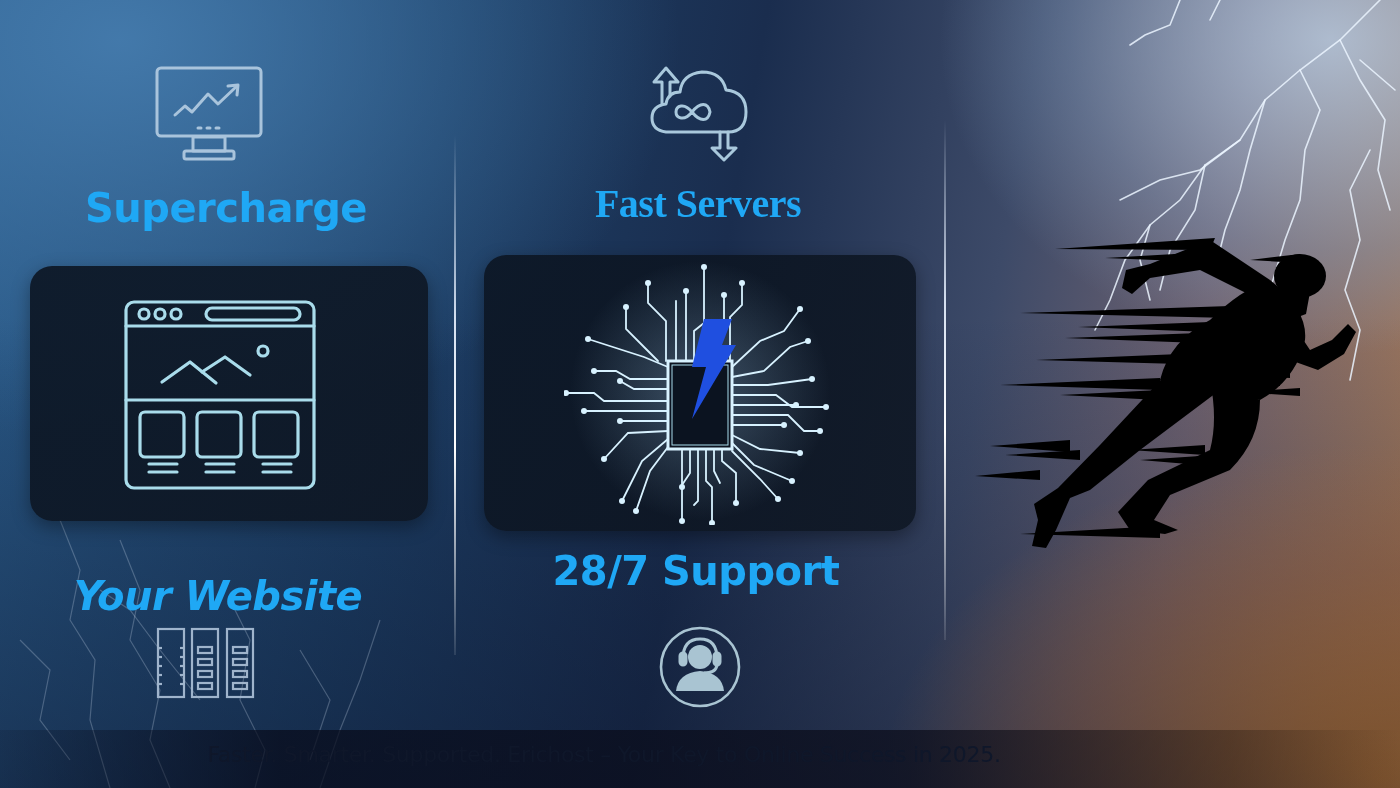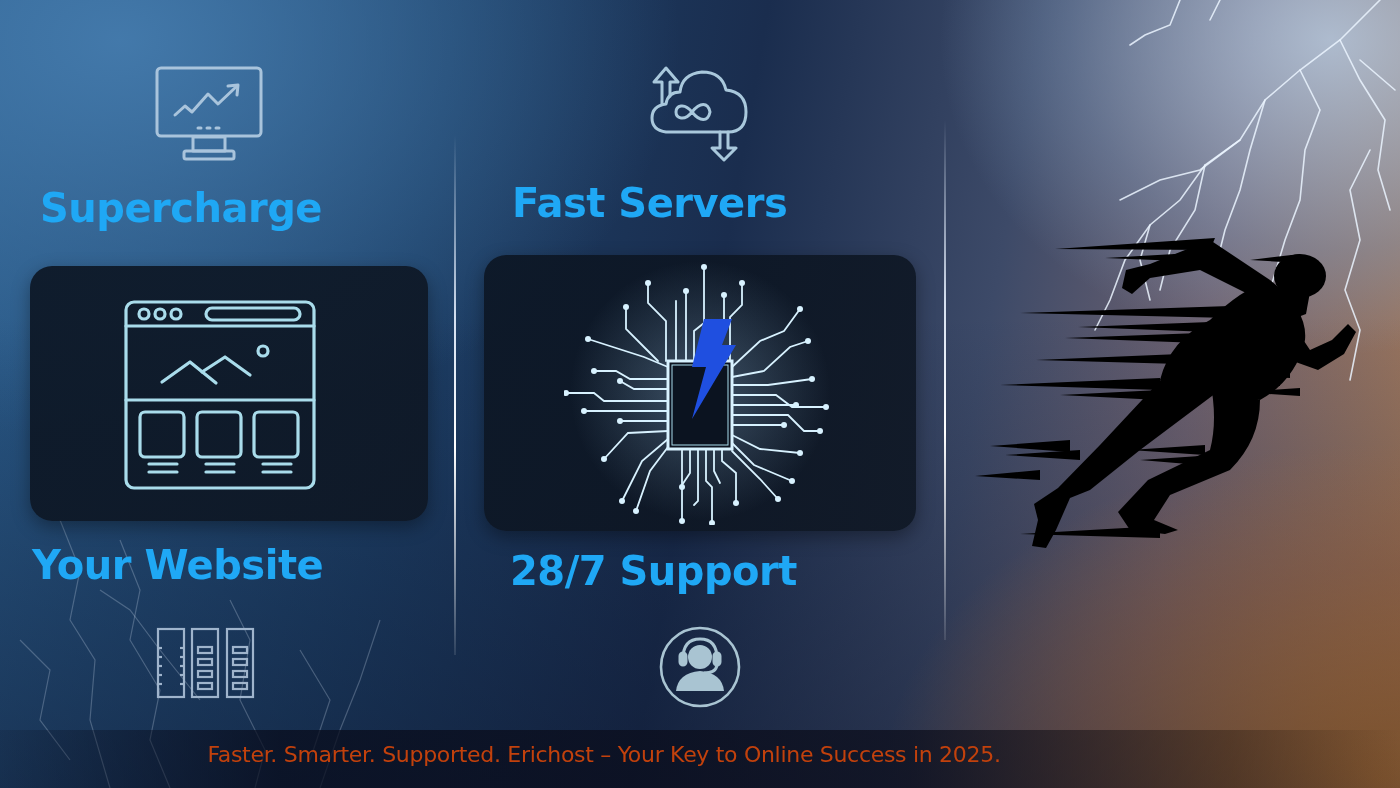--- a/index.html
+++ b/index.html
@@ -17,35 +17,35 @@
     background: linear-gradient(180deg, rgba(0,0,0,0) 40%, rgba(10,18,40,0.45) 100%);
     pointer-events:none;
   }
   .bolt-layer { position:absolute; left:0; top:0; width:1400px; height:788px; pointer-events:none; }
   .divider {
     position:absolute; width:2px;
     background: linear-gradient(180deg, rgba(255,255,255,0) 0%, rgba(230,240,255,0.9) 35%, #ffffff 60%, rgba(255,255,255,0.1) 100%);
   }
   .headline {
     position:absolute; color:#1fa8f5; font-family:"DejaVu Sans", sans-serif; font-weight:bold;
-    font-size:40px; letter-spacing:-0.5px; text-align:left; white-space:nowrap;
+    font-size:40px; letter-spacing:-0.5px; text-align:center; white-space:nowrap;
   }
   .panel {
     position:absolute; border-radius:22px;
     background: linear-gradient(135deg, rgba(12,22,36,0.92), rgba(14,22,34,0.88));
     box-shadow: 0 6px 18px rgba(0,0,0,0.35);
   }
   .icon { position:absolute; }
   .footer-band {
     position:absolute; left:0; top:730px; width:1400px; height:58px;
     background: linear-gradient(90deg, rgba(8,14,30,0.15) 0%, rgba(8,12,28,0.75) 20%, rgba(12,14,28,0.75) 65%, rgba(40,25,15,0.4) 88%, rgba(0,0,0,0) 100%);
   }
   .footer-text {
     position:absolute; left:0; top:742px; width:1208px; text-align:center;
-    color:#c2410c; font-family:"DejaVu Sans", sans-serif; font-size:22px; letter-spacing:-0.3px;
+    color:#0f172a; font-family:"DejaVu Sans", sans-serif; font-size:22px; letter-spacing:-0.3px;
   }
 </style>
 </head>
 <body>
 
 <div class="bg-bottom"></div>
 
 <svg class="bolt-layer" viewBox="0 0 1400 788">
   <g fill="none" stroke="rgba(235,245,255,0.85)" stroke-width="1.6" stroke-linecap="round">
     <path d="M1380 0 L1340 40 L1300 70 L1265 100 L1240 140 L1205 165 L1180 200 L1150 225 L1125 260 L1110 300 L1095 330"></path>
@@ -109,21 +109,21 @@
         <line x1="27" y1="166" x2="55" y2="166"></line>
           <line x1="27" y1="174" x2="55" y2="174"></line>
         <line x1="84" y1="166" x2="112" y2="166"></line>
           <line x1="84" y1="174" x2="112" y2="174"></line>
         <line x1="141" y1="166" x2="169" y2="166"></line>
           <line x1="141" y1="174" x2="169" y2="174"></line>
       </g>
     </svg>
   </div>
 
-  <div class="headline" style="left:32px; top:542px; width:372px;">Your Website</div>
+  <div class="headline" style="left:32px; top:573px; width:372px;font-style:italic;">Your Website</div>
 
   <svg class="icon" style="left:156px; top:627px;" width="100" height="72" viewBox="0 0 100 72">
     <g fill="none" stroke="#9fb4cc" stroke-width="2.2">
       <rect x="2" y="2" width="26" height="68"></rect>
       <rect x="36" y="2" width="26" height="68"></rect>
       <rect x="71" y="2" width="26" height="68"></rect>
       <line x1="2" y1="21" x2="6" y2="21"></line>
         <line x1="24" y1="21" x2="28" y2="21"></line>
       <line x1="2" y1="30" x2="6" y2="30"></line>
         <line x1="24" y1="30" x2="28" y2="30"></line>
@@ -148,21 +148,21 @@
 <section>
   <svg class="icon" style="left:650px; top:66px;" width="100" height="96" viewBox="0 0 100 96">
     <g fill="none" stroke="#a9c8dc" stroke-width="3" stroke-linejoin="round" stroke-linecap="round">
       <path d="M16 66 Q2 64 2 52 Q2 40 16 38 Q18 26 30 26 Q32 8 52 6 Q72 6 76 24 Q96 26 96 46 Q96 66 78 66 Z"></path>
       <path d="M34 46 C26 36 18 40 18 46 C18 52 26 56 34 46 C42 36 50 36 52 46 C50 56 42 56 34 46 Z" transform="translate(8,0)"></path>
       <polyline points="12,38 12,16 4,16 16,2 28,16 20,16 20,30"></polyline>
       <polyline points="70,66 70,82 62,82 74,94 86,82 78,82 78,66"></polyline>
     </g>
   </svg>
 
-  <div class="headline" style="left:512px; top:180px; width:372px;">Fast Servers</div>
+  <div class="headline" style="left:512px; top:180px; width:372px;font-family:Liberation Serif, serif;">Fast Servers</div>
 
   <div class="panel" style="left:484px; top:255px; width:432px; height:276px;">
     <svg class="icon" style="left:80px; top:6px;" width="272" height="264" viewBox="0 0 272 264">
       <defs>
         <radialGradient id="glow" cx="50%" cy="50%" r="50%">
           <stop offset="0%" stop-color="rgba(150,190,220,0.35)"></stop>
           <stop offset="100%" stop-color="rgba(150,190,220,0)"></stop>
         </radialGradient>
         <filter id="f">
             <feGaussianBlur stdDeviation="1.2"></feGaussianBlur>

